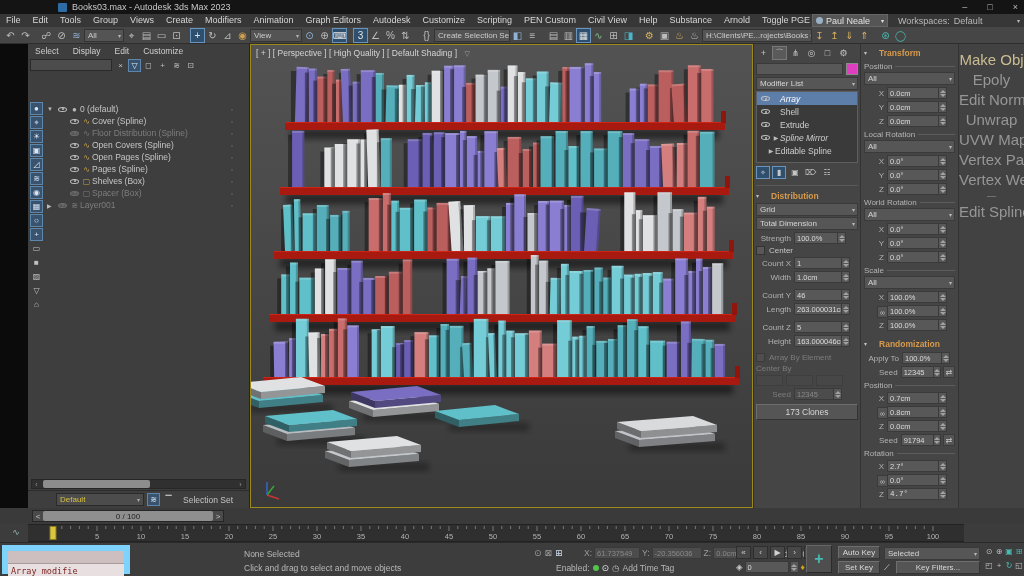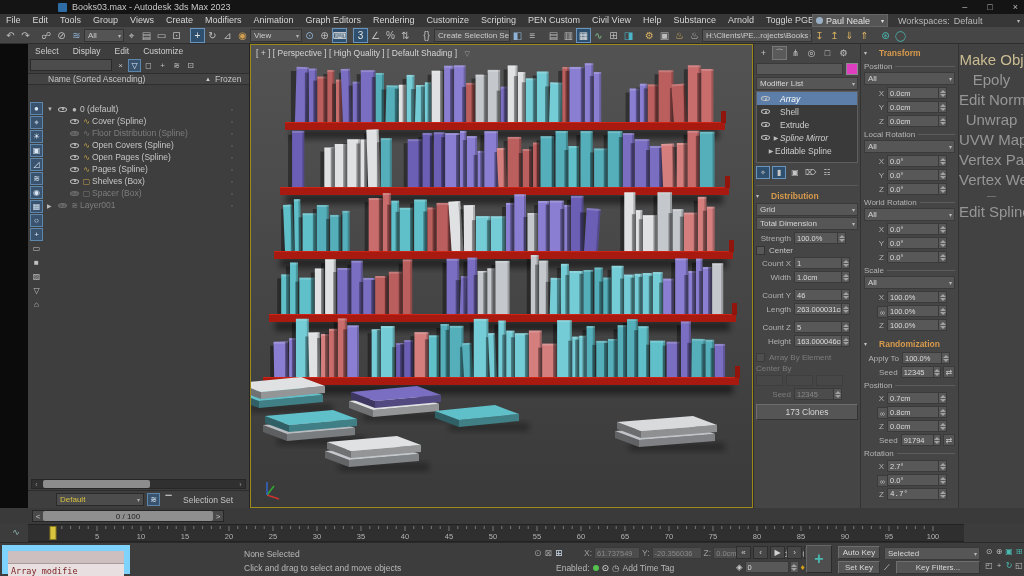--- a/index.html
+++ b/index.html
@@ -158,21 +158,21 @@
   <div id="menu-items" style="display:flex;">
       <span class="mitem">File</span>
       <span class="mitem">Edit</span>
       <span class="mitem">Tools</span>
       <span class="mitem">Group</span>
       <span class="mitem">Views</span>
       <span class="mitem">Create</span>
       <span class="mitem">Modifiers</span>
       <span class="mitem">Animation</span>
       <span class="mitem">Graph Editors</span>
-      <span class="mitem">Rendering</span>
+      <span class="mitem">Autodesk</span>
       <span class="mitem">Customize</span>
       <span class="mitem">Scripting</span>
       <span class="mitem">PEN Custom</span>
       <span class="mitem">Civil View</span>
       <span class="mitem">Help</span>
       <span class="mitem">Substance</span>
       <span class="mitem">Arnold</span>
       <span class="mitem">Toggle PGE</span>
     </div>
   <div id="userbox">
@@ -264,25 +264,20 @@
   <div class="se-search">
     <input placeholder="" style="">
     <span id="se-search-icons" style="display:flex;gap:1px;">
         <span class="mini-ic">×</span>
         <span class="mini-ic blue">▽</span>
         <span class="mini-ic">◻</span>
         <span class="mini-ic">+</span>
         <span class="mini-ic">≋</span>
         <span class="mini-ic">⊡</span>
       </span>
-  </div>
-  <div class="se-cols">
-    <span class="nm">Name (Sorted Ascending)</span>
-    <span class="tri">▲</span>
-    <span class="fz">Frozen</span>
   </div>
   <div id="se-strip">
       <span class="mini-ic blue">●</span>
       <span class="mini-ic blue">⌖</span>
       <span class="mini-ic blue">☀</span>
       <span class="mini-ic blue">▣</span>
       <span class="mini-ic blue">◿</span>
       <span class="mini-ic blue">≋</span>
       <span class="mini-ic blue">◉</span>
       <span class="mini-ic blue">▦</span>

